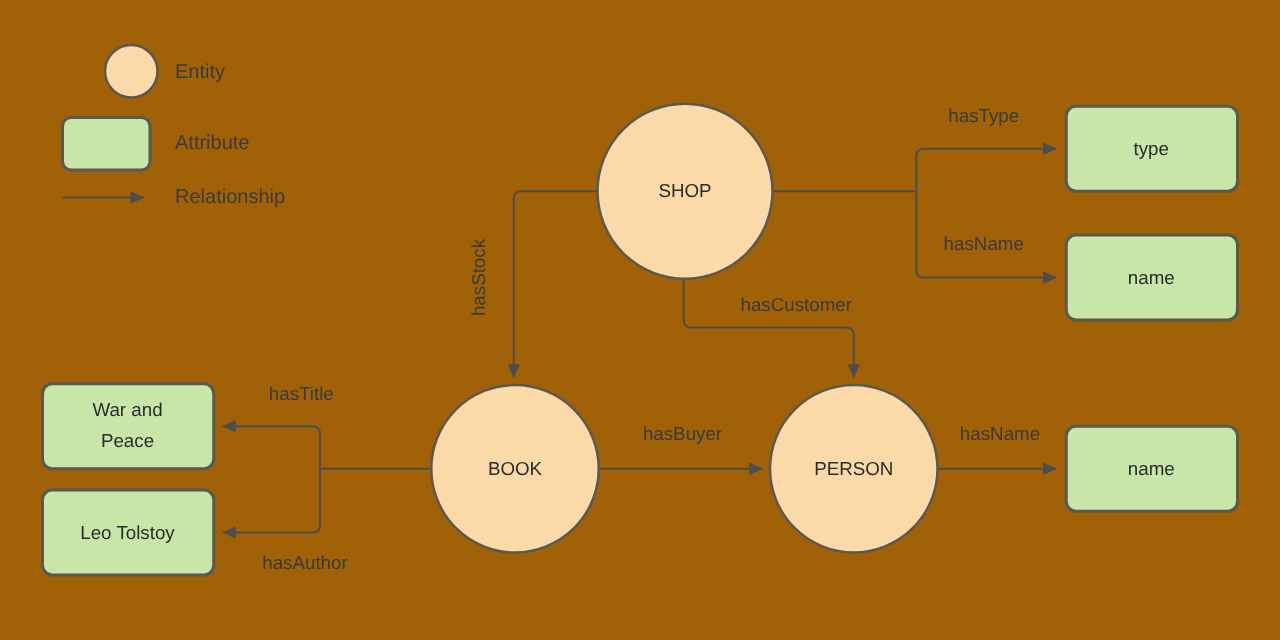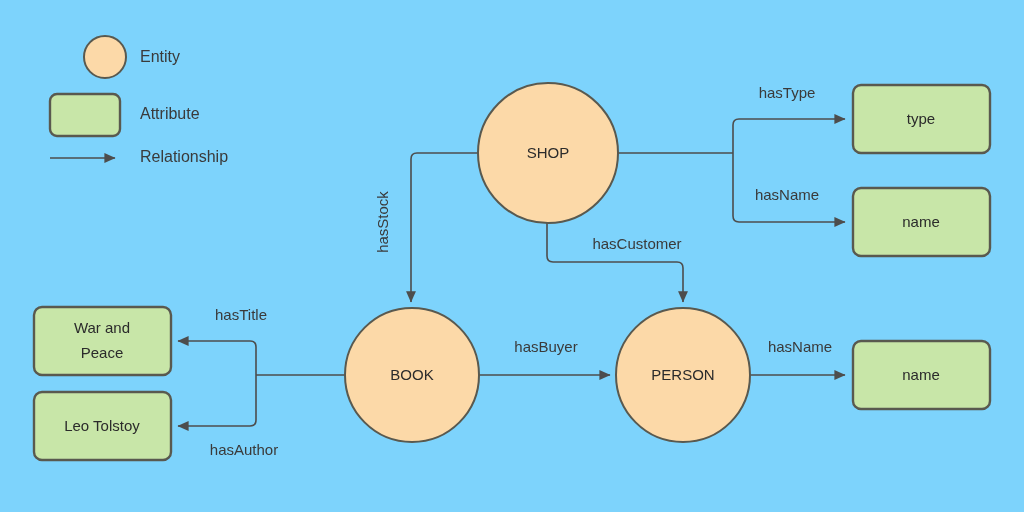--- a/index.html
+++ b/index.html
@@ -10,21 +10,21 @@
   body {
     width: 1024px;
     height: 512px;
     font-family: "Liberation Sans", sans-serif;
     overflow: hidden;
   }
   #diagram-root {
     position: relative;
     width: 1024px;
     height: 512px;
-    background: #7dd3fc;
+    background: #a16207;
   }
   svg#diagram-canvas {
     position: absolute;
     left: 0;
     top: 0;
     width: 1024px;
     height: 512px;
   }
   .node-text {
     font-family: "Liberation Sans", sans-serif;

